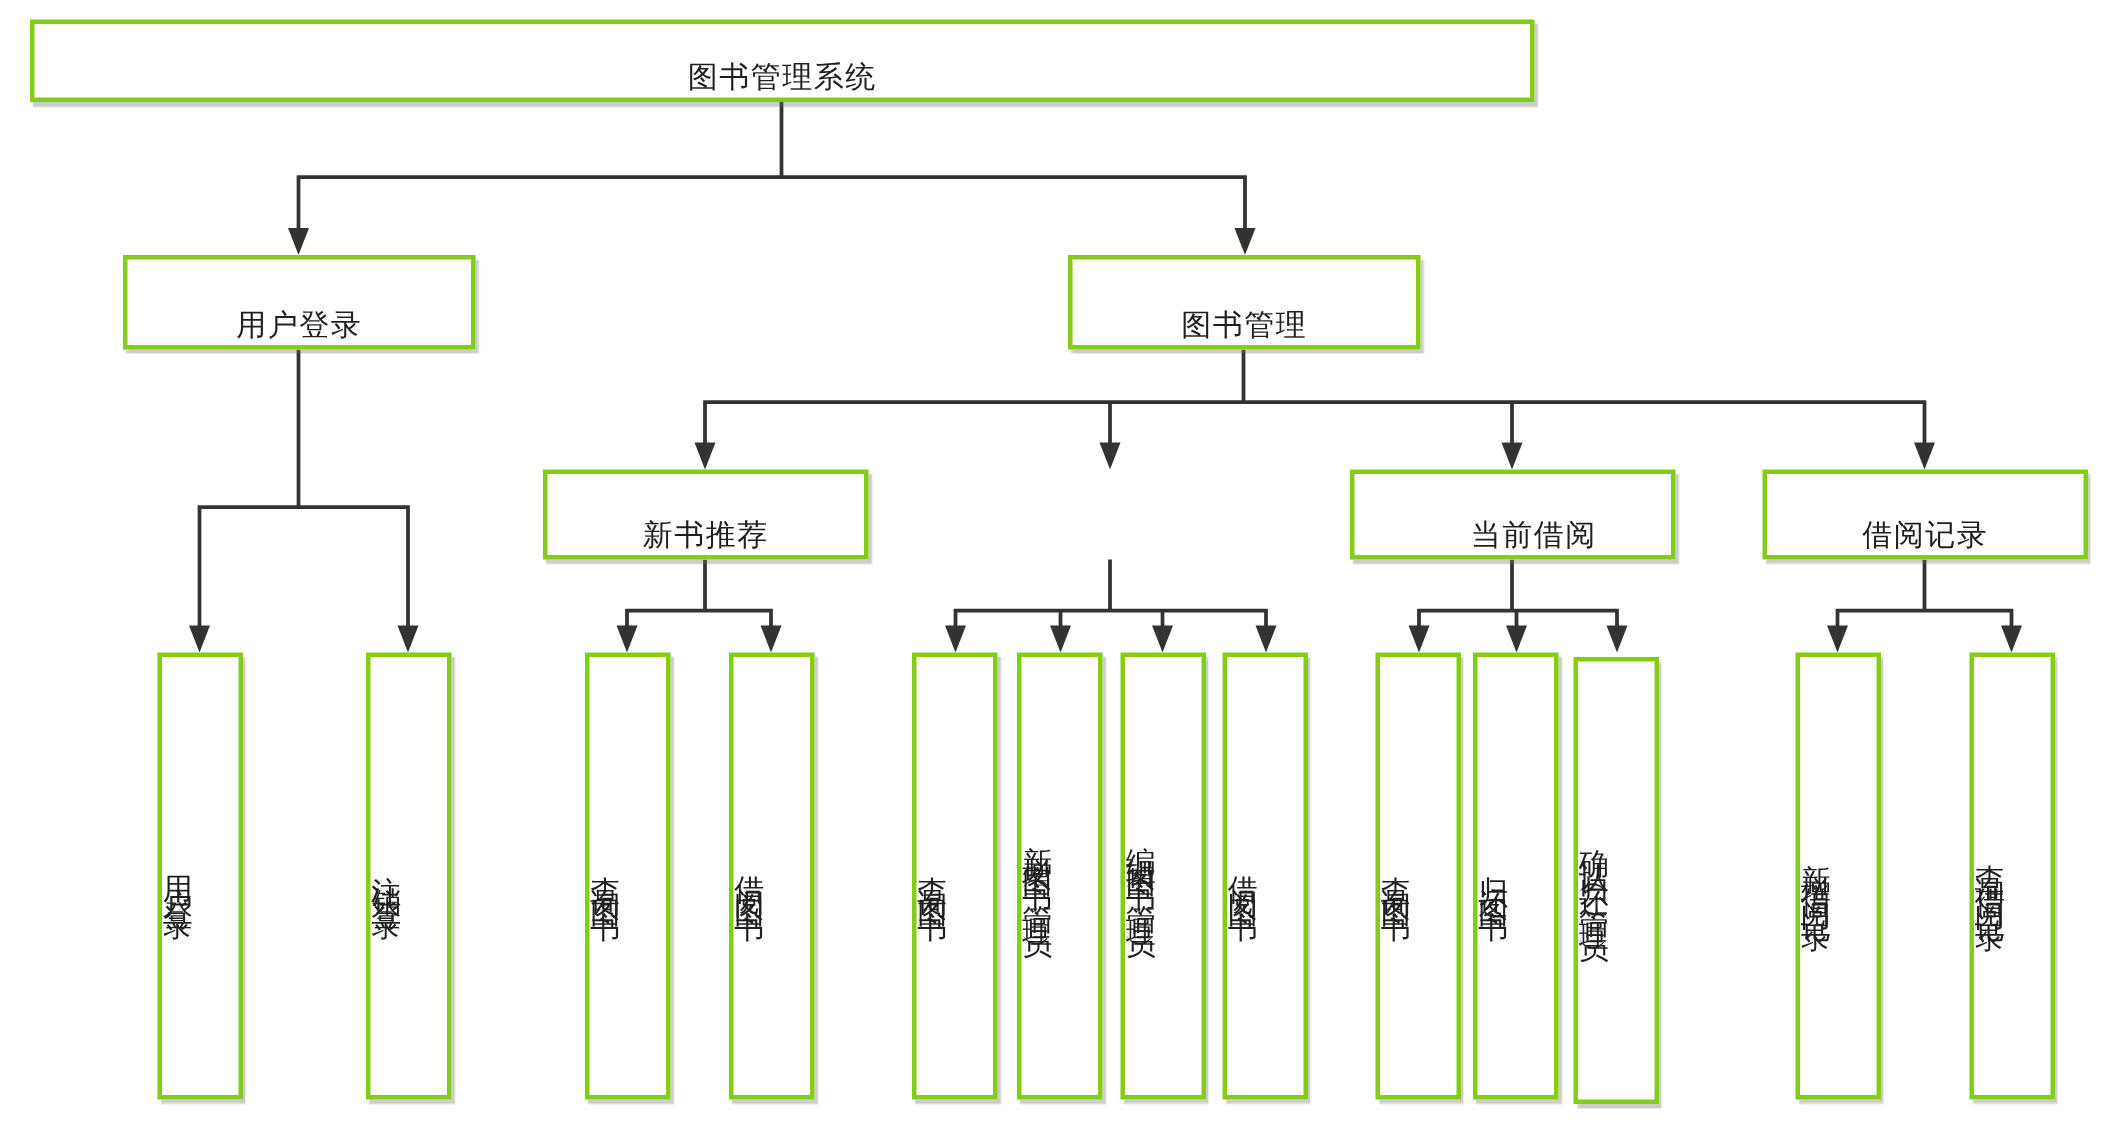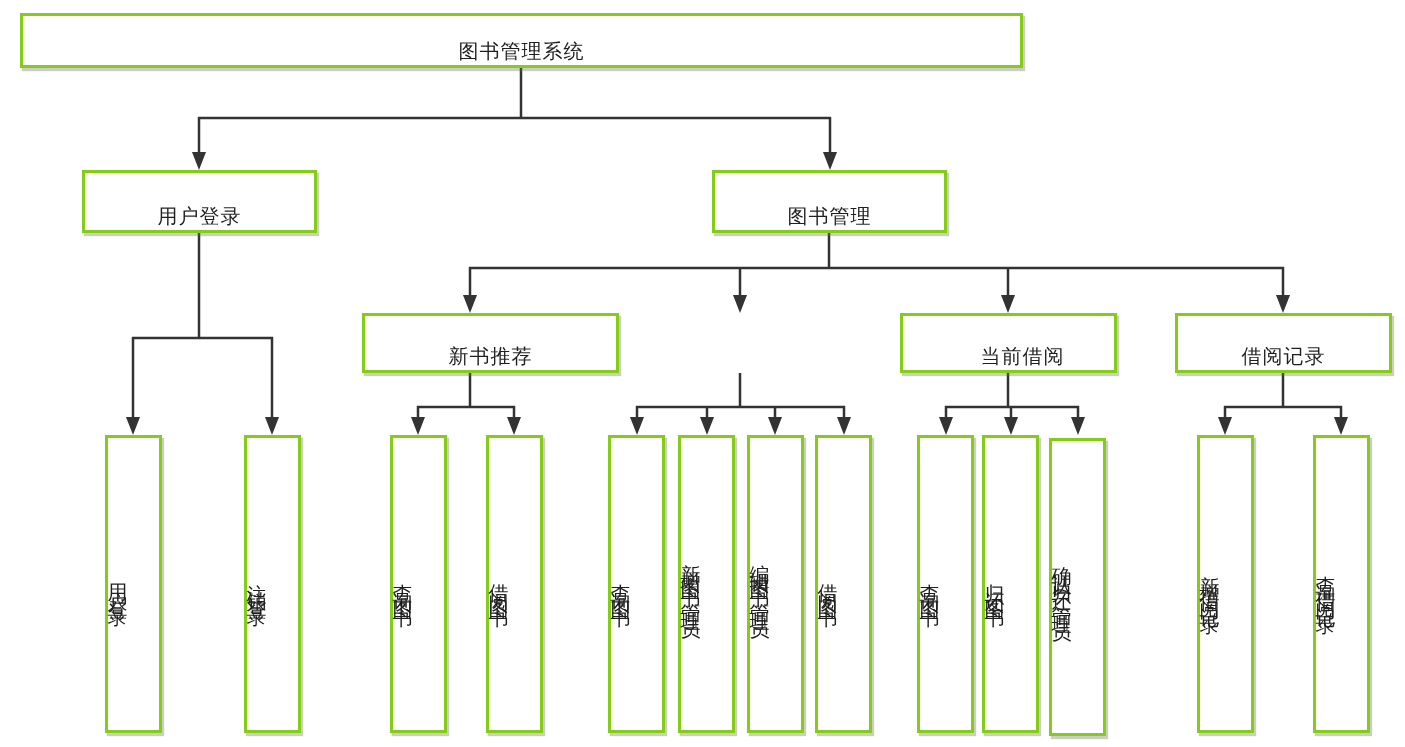--- a/index.html
+++ b/index.html
@@ -116,21 +116,21 @@
     <span>图书管理系统</span>
   </div>
 
   <div class="node hbox" style="left:82px;top:170px;width:235px;height:63px;">
     <span>用户登录</span>
   </div>
   <div class="node hbox" style="left:712px;top:170px;width:235px;height:63px;">
     <span>图书管理</span>
   </div>
 
-  <div class="node hbox" style="left:362px;top:313px;width:257px;height:60px;">
+  <div class="node hbox" style="left:362px;top:313px;width:217px;height:60px;">
     <span>新书推荐</span>
   </div>
   <div class="node hbox" style="left:900px;top:313px;width:217px;height:60px;padding-left:28px;">
     <span>当前借阅</span>
   </div>
   <div class="node hbox" style="left:1175px;top:313px;width:217px;height:60px;">
     <span>借阅记录</span>
   </div>
 
   <div class="node vbox" style="left:105px;top:435px;width:57px;height:298px;">

